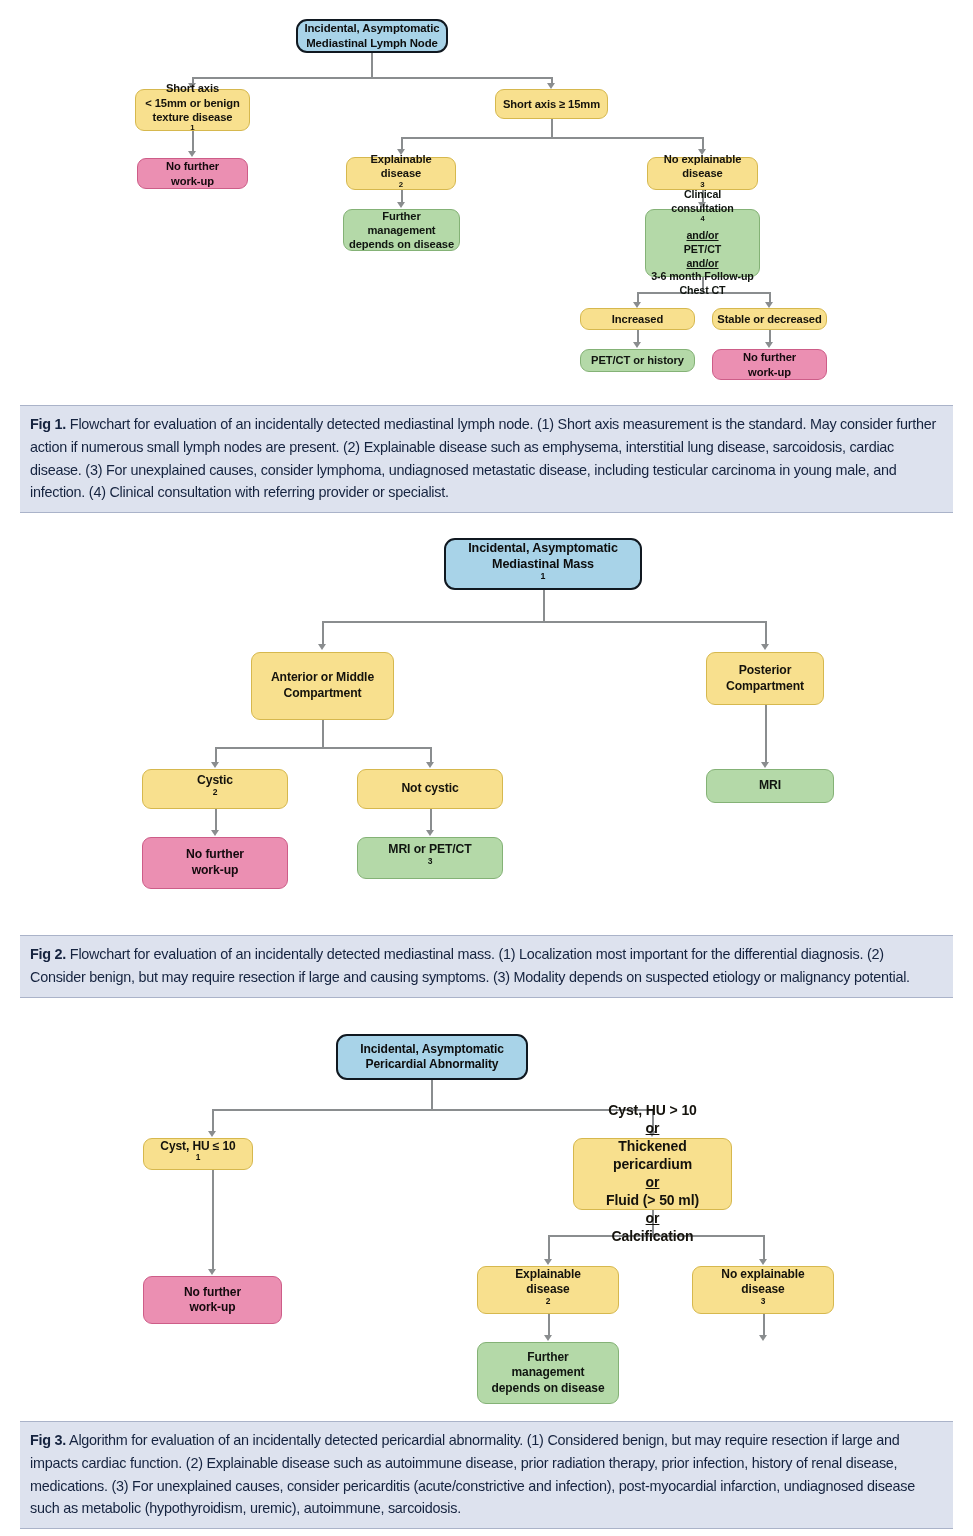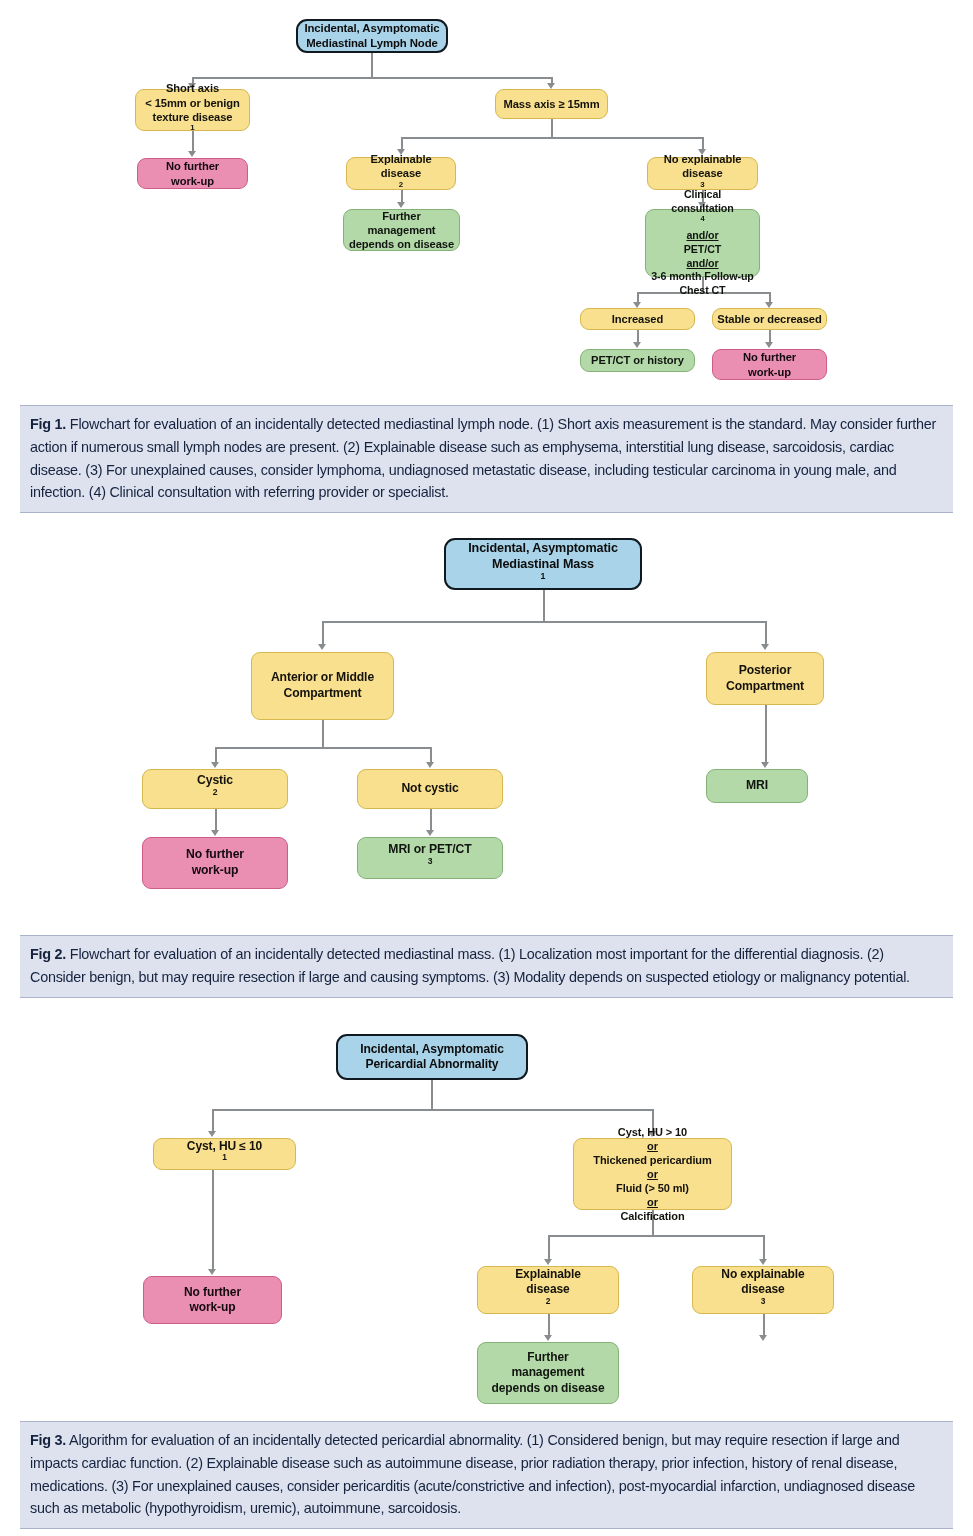--- a/index.html
+++ b/index.html
@@ -138,21 +138,21 @@
     </div>
 
     <div class="node n-root" style="left:296px; top:19px; width:152px; height:34px; font-size:11.4px;">
       <span>
         <span>Incidental, Asymptomatic</span>
         <span>Mediastinal Lymph Node</span>
       </span>
     </div>
 
     <div class="node n-yellow" style="left:495px; top:89px; width:113px; height:30px; font-size:11.2px;">
-      <span>Mass axis ≥ 15mm</span>
+      <span>Short axis ≥ 15mm</span>
     </div>
 
     <div class="ln v" style="left:551px; top:119px; height:19px;"></div>
     <div class="ln h" style="left:401px; top:137px; width:302px;"></div>
     <div class="ln v" style="left:401px; top:137px; height:13px;"></div>
     <div class="arw" style="left:397px; top:149px;"></div>
     <div class="ln v" style="left:702px; top:137px; height:13px;"></div>
     <div class="arw" style="left:698px; top:149px;"></div>
 
     <div class="node n-yellow" style="left:346px; top:157px; width:110px; height:33px; font-size:11.2px;">
@@ -260,21 +260,21 @@
     <div class="node n-yellow" style="left:706px; top:122px; width:118px; height:53px; font-size:12.2px;">
       <span>
         <span>Posterior</span>
         <span>Compartment</span>
       </span>
     </div>
 
     <div class="ln v" style="left:765px; top:175px; height:58px;"></div>
     <div class="arw" style="left:761px; top:232px;"></div>
 
-    <div class="node n-green" style="left:706px; top:239px; width:102px; height:34px; font-size:12.2px;">
+    <div class="node n-green" style="left:706px; top:239px; width:128px; height:34px; font-size:12.2px;">
       <span>MRI</span>
     </div>
 
     <div class="ln v" style="left:322px; top:182px; height:36px;"></div>
     <div class="ln h" style="left:215px; top:217px; width:215px;"></div>
     <div class="ln v" style="left:215px; top:217px; height:16px;"></div>
     <div class="arw" style="left:211px; top:232px;"></div>
     <div class="ln v" style="left:430px; top:217px; height:16px;"></div>
     <div class="arw" style="left:426px; top:232px;"></div>
 
@@ -318,35 +318,35 @@
       </span>
     </div>
 
     <div class="ln v" style="left:431px; top:50px; height:30px;"></div>
     <div class="ln h" style="left:212px; top:79px; width:440px;"></div>
     <div class="ln v" style="left:212px; top:79px; height:23px;"></div>
     <div class="arw" style="left:208px; top:101px;"></div>
     <div class="ln v" style="left:652px; top:79px; height:23px;"></div>
     <div class="arw" style="left:648px; top:101px;"></div>
 
-    <div class="node n-yellow" style="left:153px; top:108px; width:143px; height:32px; font-size:12px;">
+    <div class="node n-yellow" style="left:143px; top:108px; width:110px; height:32px; font-size:12px;">
       <span><span>Cyst, HU ≤ 10</span> <sup>1</sup></span>
     </div>
 
     <div class="ln v" style="left:212px; top:140px; height:100px;"></div>
     <div class="arw" style="left:208px; top:239px;"></div>
 
     <div class="node n-pink" style="left:143px; top:246px; width:139px; height:48px; font-size:12px;">
       <span>
         <span>No further</span>
         <span>work-up</span>
       </span>
     </div>
 
-    <div class="node n-yellow" style="left:573px; top:108px; width:159px; height:72px; font-size:11px;">
+    <div class="node n-yellow" style="left:573px; top:108px; width:159px; height:72px; font-size:14px;">
       <span>
         <span>
             <span>Cyst, HU &gt; 10</span> 
             <span class="u">or</span>
           </span>
         <span>
             <span>Thickened pericardium</span> 
             <span class="u">or</span>
           </span>
         <span>

